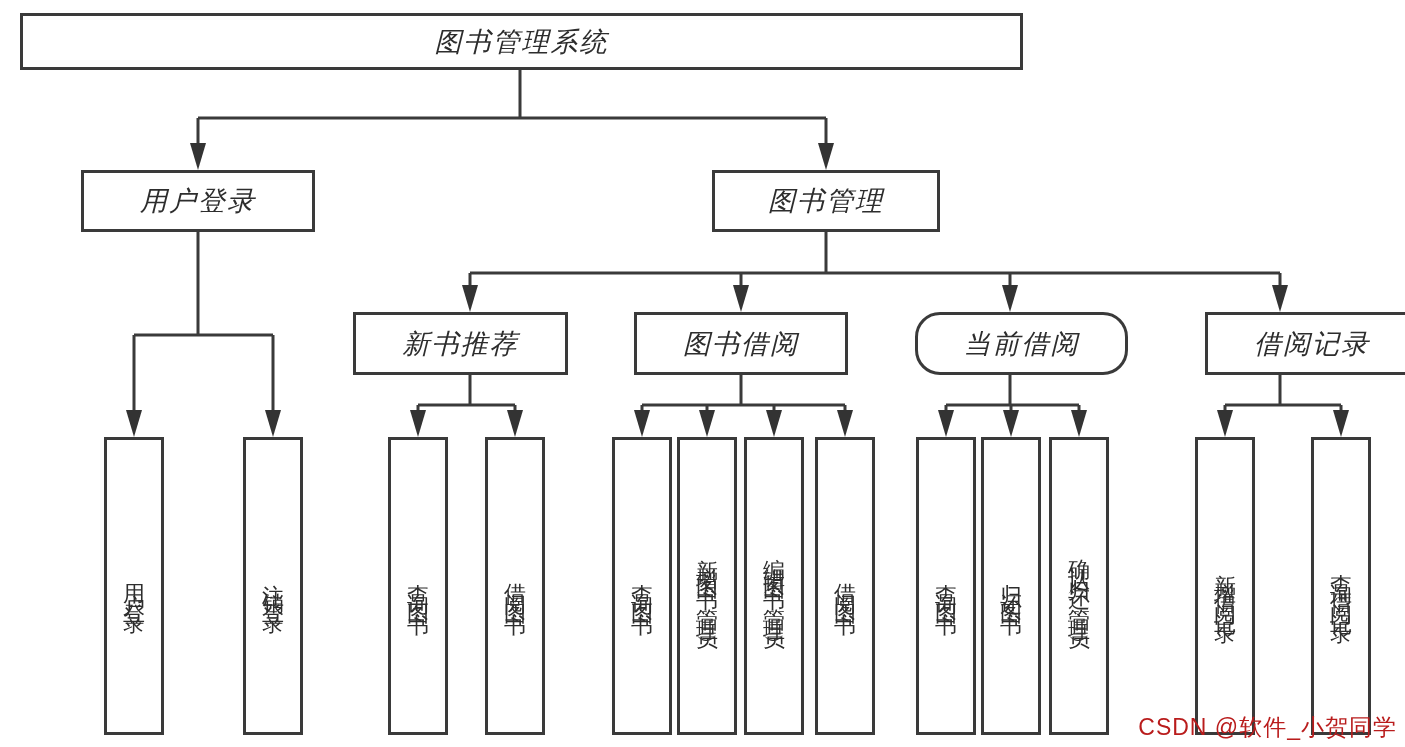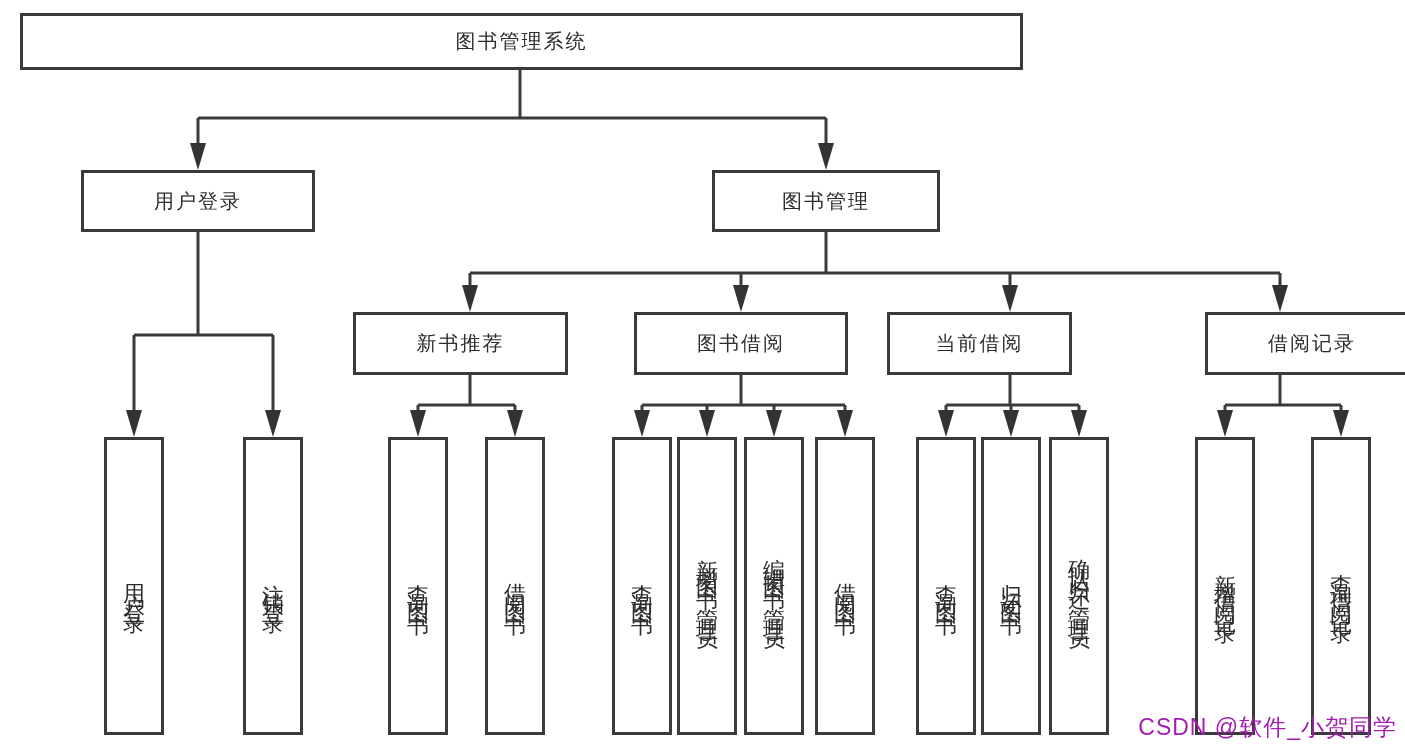--- a/index.html
+++ b/index.html
@@ -20,43 +20,44 @@
     position: absolute;
     box-sizing: border-box;
     border: 3px solid #3a3a3a;
     background: #ffffff;
     display: flex;
     align-items: center;
     justify-content: center;
     color: #2d2d2d;
   }
   .hlabel {
-    font-size: 20px;
+    font-size: 27px;
     letter-spacing: 2px;
     white-space: nowrap;
+    font-style: italic;
   }
   .root-box   { left: 20px;  top: 13px;  width: 1003px; height: 57px; }
   .lvl2       { top: 170px;  height: 62px; }
   .lvl3       { top: 312px;  height: 63px; }
   .leaf       { top: 437px;  width: 60px; height: 298px; }
   .vlabel {
     writing-mode: vertical-rl;
     text-orientation: mixed;
     font-size: 22px;
     letter-spacing: 10px;
     line-height: 1;
     color: #2d2d2d;
   }
   #watermark {
     position: absolute;
     right: 8px;
     bottom: 4px;
     font-size: 23px;
     letter-spacing: 1px;
-    color: #a21caf;
+    color: #b91c1c;
     z-index: 5;
     white-space: nowrap;
   }
 </style>
 </head>
 <body>
 
 <div id="canvas">
 
   <svg id="connectors" viewBox="0 0 1405 747" xmlns="http://www.w3.org/2000/svg">
@@ -100,21 +101,21 @@
   <div class="node lvl2" style="left:712px; width:228px;justify-content:center;">
     <span class="hlabel">图书管理</span>
   </div>
 
   <div class="node lvl3" style="left:353px; width:215px;">
     <span class="hlabel">新书推荐</span>
   </div>
   <div class="node lvl3" style="left:634px; width:214px;text-align:right;">
     <span class="hlabel">图书借阅</span>
   </div>
-  <div class="node lvl3" style="left:887px; width:185px;">
+  <div class="node lvl3" style="left:915px; width:213px;border-radius:25px;">
     <span class="hlabel">当前借阅</span>
   </div>
   <div class="node lvl3" style="left:1173px; width:214px;margin-left:32px;">
     <span class="hlabel">借阅记录</span>
   </div>
 
   <div class="node leaf" style="left:104px;">
     <span class="vlabel">用户登录</span>
   </div>
   <div class="node leaf" style="left:243px;">

